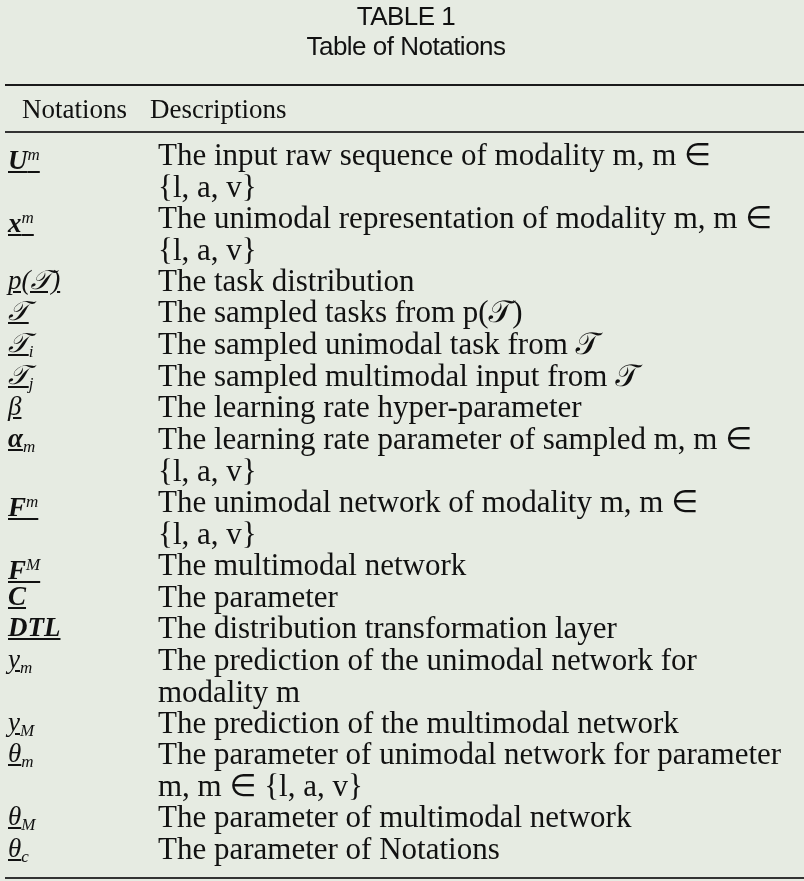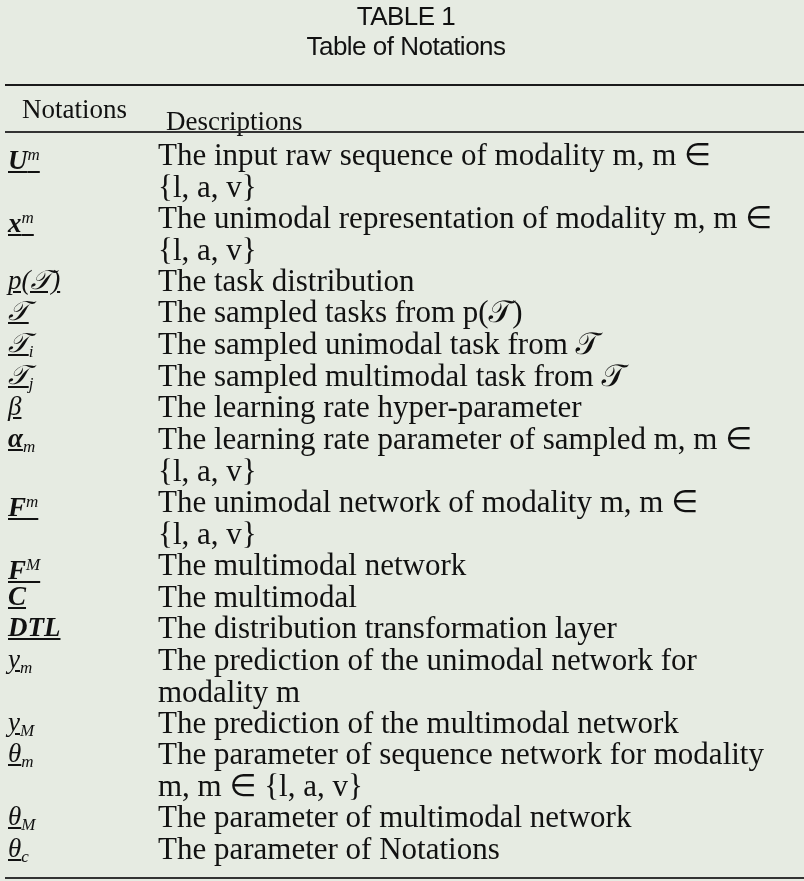--- a/index.html
+++ b/index.html
@@ -36,21 +36,21 @@
     .rule.mid { top: 131px; height: 2px; background: #333; }
     .rule.bot { top: 877px; height: 2px; background: #333; }
     .hdr {
       position: absolute;
       top: 92px;
       font-family: "Liberation Serif", serif;
       font-size: 27px;
       line-height: 34px;
     }
     .hdr.c1 { left: 22px; }
-    .hdr.c2 { left: 166px; margin-top: 12px; }
+    .hdr.c2 { left: 150px; }
     .row {
       position: absolute;
       left: 0;
       width: 804px;
     }
     .sym {
       position: absolute;
       left: 8px;
       font-family: "Liberation Serif", serif;
       font-size: 27px;
@@ -103,21 +103,21 @@
   <div class="row" style="top:296px">
     <span class="sym"><span>𝒯</span></span>
     <div class="desc">The sampled tasks from p(𝒯)</div>
   </div>
   <div class="row" style="top:328px">
     <span class="sym"><span>𝒯</span><sub>i</sub></span>
     <div class="desc">The sampled unimodal task from 𝒯</div>
   </div>
   <div class="row" style="top:360px">
     <span class="sym"><span>𝒯</span><sub>j</sub></span>
-    <div class="desc">The sampled multimodal task from 𝒯</div>
+    <div class="desc">The sampled multimodal input from 𝒯</div>
   </div>
   <div class="row" style="top:391px">
     <span class="sym"><span>β</span></span>
     <div class="desc">The learning rate hyper-parameter</div>
   </div>
   <div class="row" style="top:423px">
     <span class="sym bold"><span>α</span><sub>m</sub></span>
     <div class="desc">The learning rate parameter of sampled m, m ∈
 {l, a, v}</div>
   </div>
@@ -125,38 +125,38 @@
     <span class="sym bold"><span>F</span><sup>m</sup></span>
     <div class="desc">The unimodal network of modality m, m ∈
 {l, a, v}</div>
   </div>
   <div class="row" style="top:549px">
     <span class="sym bold"><span>F</span><sup>M</sup></span>
     <div class="desc">The multimodal network</div>
   </div>
   <div class="row" style="top:581px">
     <span class="sym bold"><span>C</span></span>
-    <div class="desc">The multimodal</div>
+    <div class="desc">The parameter</div>
   </div>
   <div class="row" style="top:612px">
     <span class="sym bold"><span>DTL</span></span>
     <div class="desc">The distribution transformation layer</div>
   </div>
   <div class="row" style="top:644px">
     <span class="sym"><span>y</span><sub>m</sub></span>
     <div class="desc">The prediction of the unimodal network for
 modality m</div>
   </div>
   <div class="row" style="top:707px">
     <span class="sym"><span>y</span><sub>M</sub></span>
     <div class="desc">The prediction of the multimodal network</div>
   </div>
   <div class="row" style="top:738px">
     <span class="sym"><span>θ</span><sub>m</sub></span>
-    <div class="desc">The parameter of sequence network for modality
+    <div class="desc">The parameter of unimodal network for parameter
 m, m ∈ {l, a, v}</div>
   </div>
   <div class="row" style="top:801px">
     <span class="sym"><span>θ</span><sub>M</sub></span>
     <div class="desc">The parameter of multimodal network</div>
   </div>
   <div class="row" style="top:833px">
     <span class="sym"><span>θ</span><sub>c</sub></span>
     <div class="desc">The parameter of Notations</div>
   </div>

